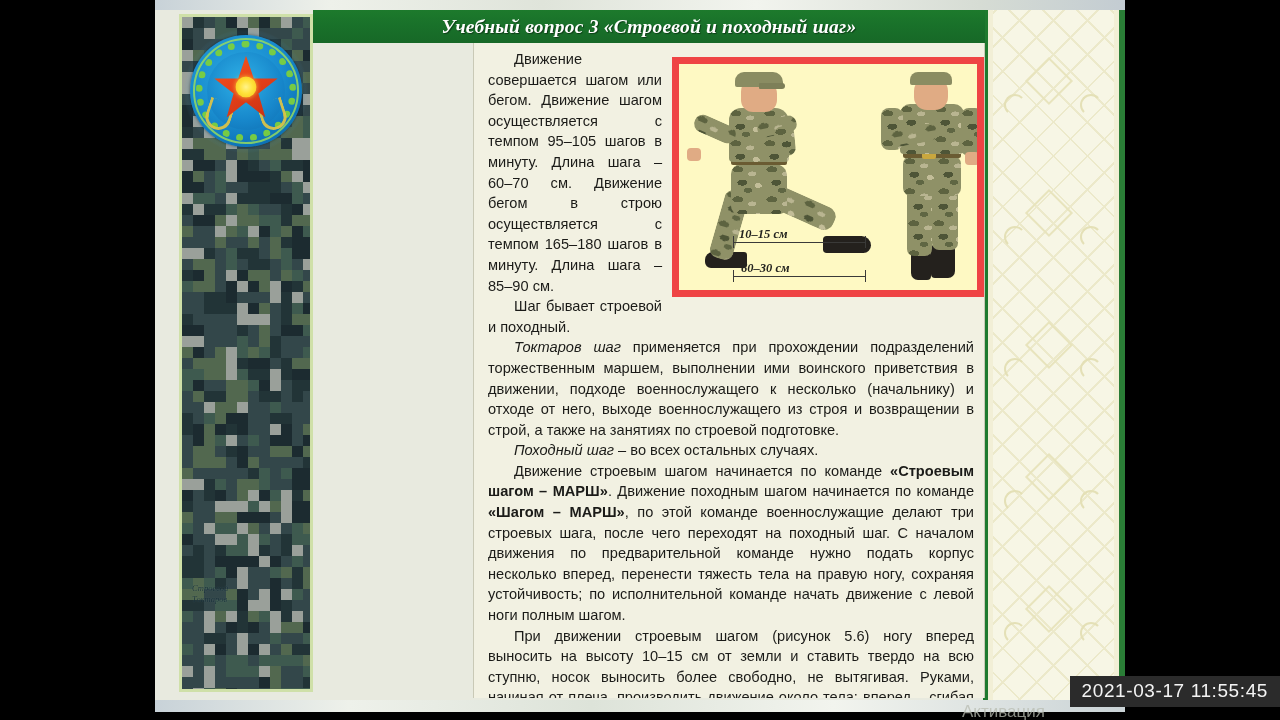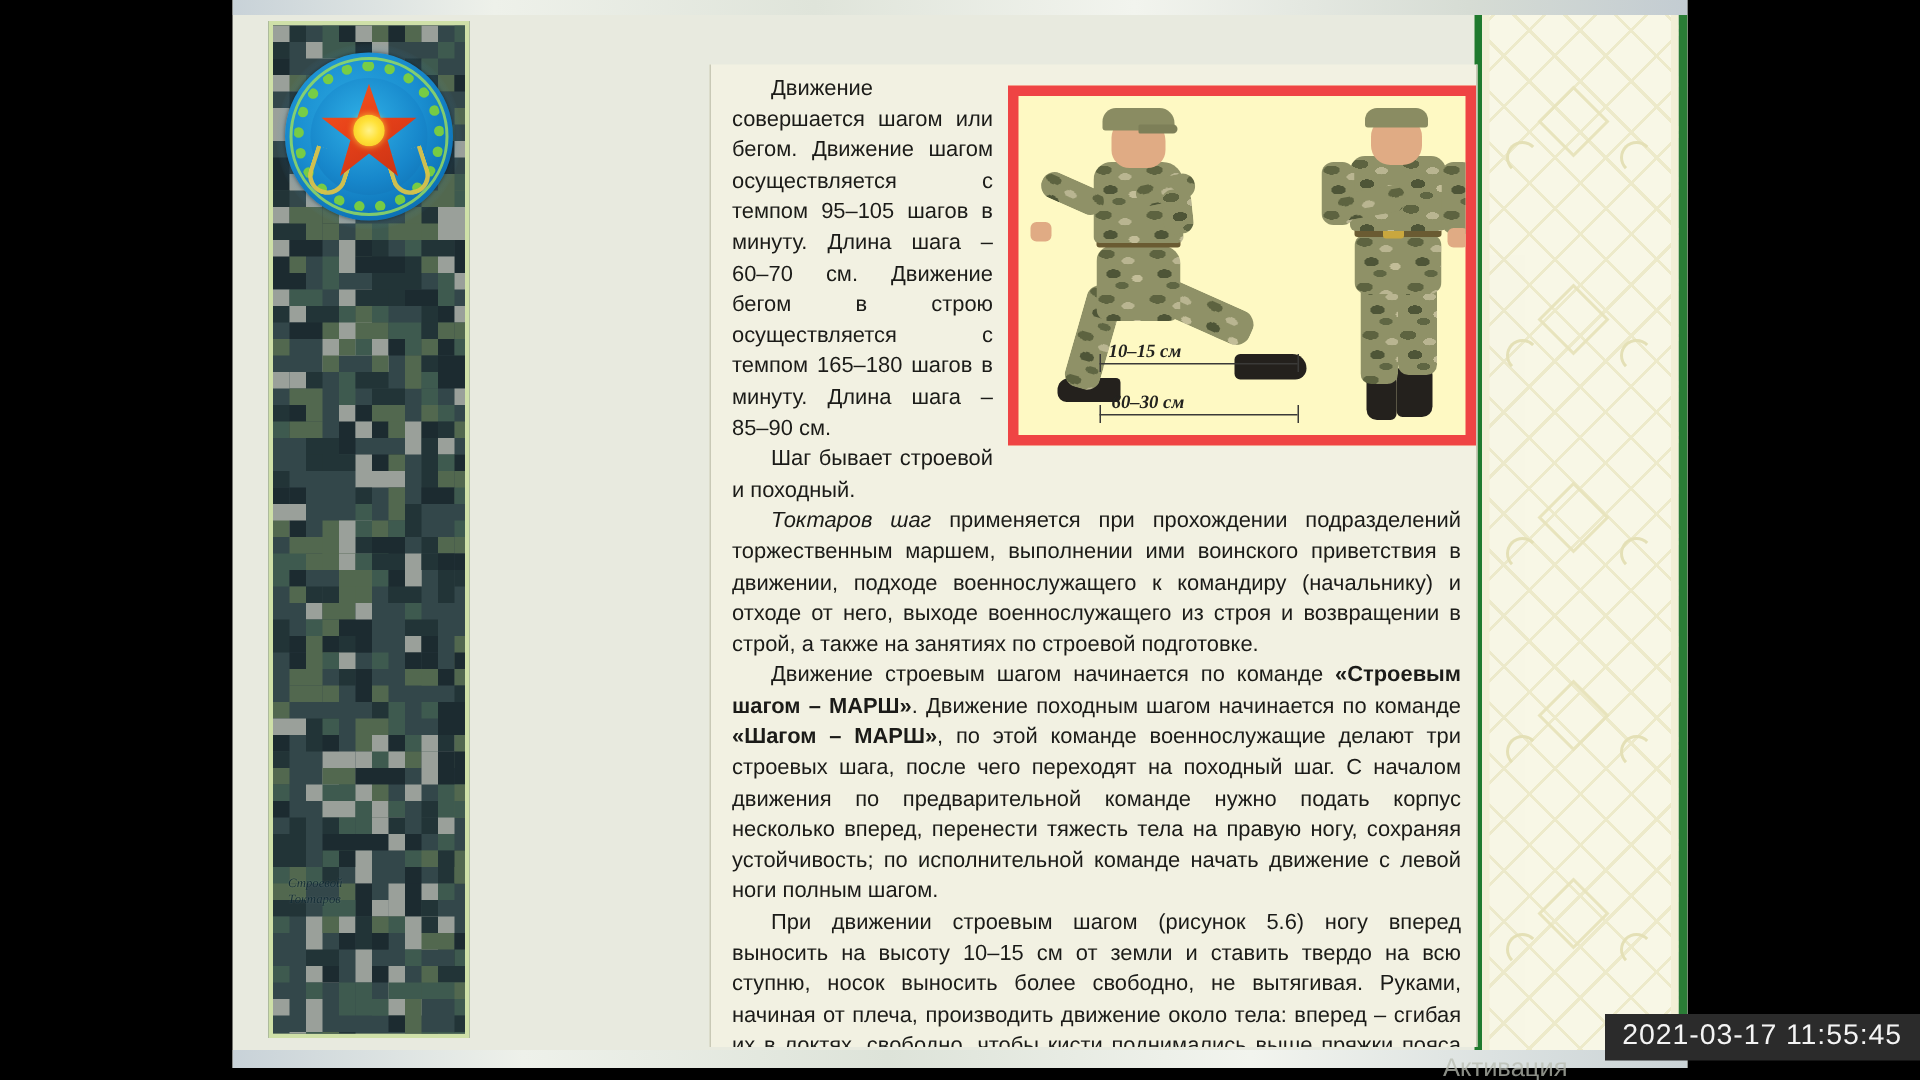--- a/index.html
+++ b/index.html
@@ -786,20 +786,23 @@
         <div class="emb-star"></div>
         <div class="emb-sun"></div>
       </div>
 
       <div id="signature">
         <div>Строевой</div>
         <div>Токтаров</div>
       </div>
     </div>
 
+    <div id="title-bar">
+      <span id="title-text">Учебный вопрос 3 «Строевой и походный шаг»</span>
+    </div>
 
     <div id="text-page">
       <div id="text-body">
 
         <div id="figure-float">
           <div id="figure-img">
 
             <div class="sold boot" style="left:26px; top:188px; width:42px; height:16px; border-radius:8px 3px 3px 6px;"></div>
             <div class="sold camoFill" style="left:38px; top:126px; width:24px; height:70px; transform:rotate(16deg); border-radius:9px;"></div>
 
@@ -848,21 +851,22 @@
             <div class="dimlabel" style="left:62px; top:194px;">60–30 см</div>
           </div>
 
           <div id="figure-cap">
           </div>
         </div>
 
         <div id="paragraphs">
             <p><span>Движение совершается шагом или бегом. Движение шагом осуществляется с темпом 95–105 шагов в минуту. Длина шага – 60–70 см. Движение бегом в строю осуществляется с темпом 165–180 шагов в минуту. Длина шага – 85–90 см.</span></p>
             <p><span>Шаг бывает строевой и походный.</span></p>
-            <p><span class="ital">Токтаров шаг</span><span> применяется при прохождении подразделений торжественным маршем, выполнении ими воинского приветствия в движении, подходе военнослужащего к командиру (начальнику) и отходе от него, выходе военнослужащего из строя и возвращении в строй, а также на занятиях по строевой подготовке.</span></p>
+            <p><span class="ital">Токтаров шаг</span><span> применяется при прохождении подразделений торжественным маршем, выполнении ими воинского приветствия в движении, подходе военнослужащего к несколько (начальнику) и отходе от него, выходе военнослужащего из строя и возвращении в строй, а также на занятиях по строевой подготовке.</span></p>
+            <p><span class="ital">Походный шаг</span><span> – во всех остальных случаях.</span></p>
             <p><span>Движение строевым шагом начинается по команде </span><span class="bld">«Строевым шагом – МАРШ»</span><span>. Движение походным шагом начинается по команде </span><span class="bld">«Шагом – МАРШ»</span><span>, по этой команде военнослужащие делают три строевых шага, после чего переходят на походный шаг. С началом движения по предварительной команде нужно подать корпус несколько вперед, перенести тяжесть тела на правую ногу, сохраняя устойчивость; по исполнительной команде начать движение с левой ноги полным шагом.</span></p>
             <p><span>При движении строевым шагом (рисунок 5.6) ногу вперед выносить на высоту 10–15 см от земли и ставить твердо на всю ступню, носок выносить более свободно, не вытягивая. Руками, начиная от плеча, производить движение около тела: вперед – сгибая их в локтях, свободно, чтобы кисти поднимались выше пряжки пояса на ширину ладони и на расстоянии ладони от тела, а локоть находился на уровне кисти руки; назад – произвольно, без напряжений в плечевом суставе,</span></p>
           </div>
       </div>
     </div>
 
   </div>
 
   <div id="activation-watermark">Активация</div>
   <div id="timestamp">2021-03-17 11:55:45</div>

